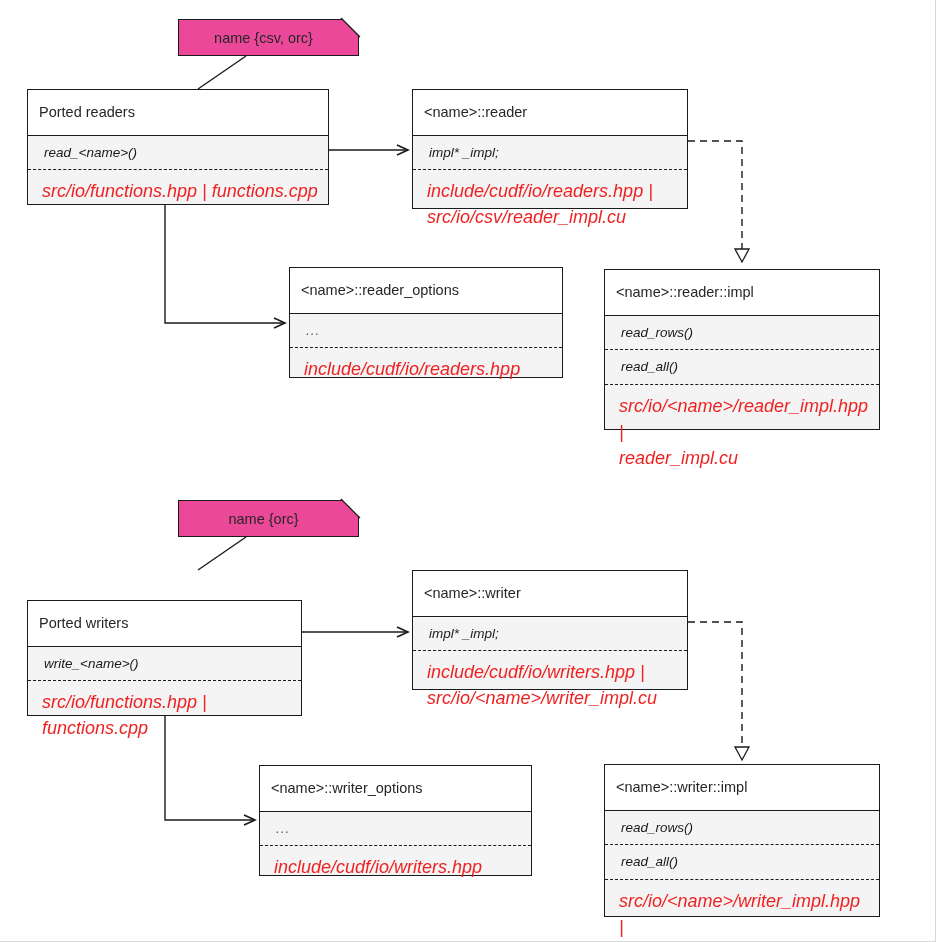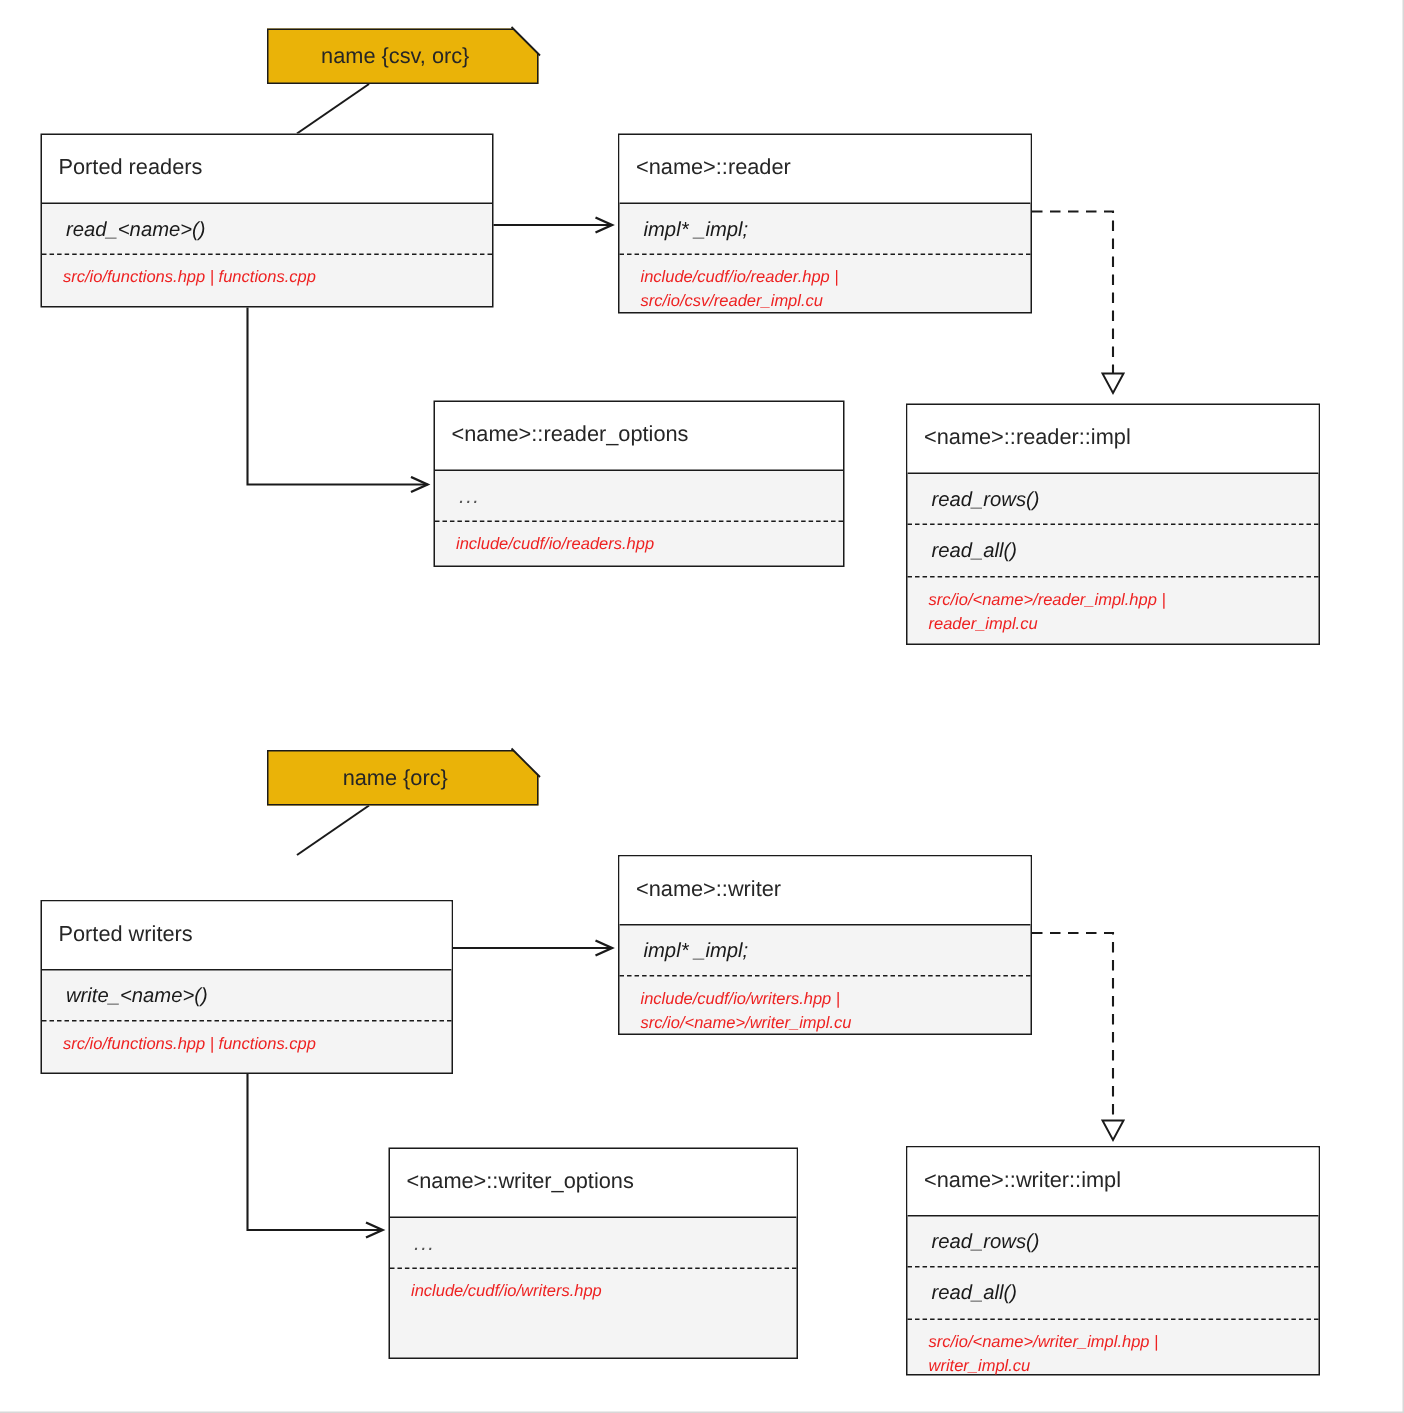--- a/index.html
+++ b/index.html
@@ -55,39 +55,39 @@
     white-space: nowrap;
     color: #1a1a1a;
     font-style: italic;
   }
   .uml .row.sep {
     border-top: 1px dashed #1a1a1a;
   }
   .uml .row.path {
     color: #ee2222;
     padding-left: 14px;
-    font-size: 11px;
+    font-size: 18px;
     line-height: 1.45;
     white-space: normal;
   }
   .uml .row.dots {
     letter-spacing: 1px;
     color: #555;
   }
   
   .note {
     position: absolute;
     box-sizing: border-box;
     font-size: 14.5px;
     color: #262626;
   }
   .note .body {
     position: absolute;
     inset: 0;
-    background: #eab308;
+    background: #ec4899;
     border: 1px solid #1a1a1a;
     box-sizing: border-box;
     display: flex;
     align-items: center;
     justify-content: center;
     text-align: center;
     padding-right: 10px;
   }
   .note .fold-cut {
     position: absolute;
@@ -153,21 +153,21 @@
   <div class="uml" style="left:27px; top:89px; width:302px; height:116px;">
     <div class="title">Ported readers</div>
     <div class="row">read_&lt;name&gt;()</div>
     <div class="row sep path">src/io/functions.hpp | functions.cpp</div>
   </div>
 
   <div class="uml" style="left:412px; top:89px; width:276px; height:120px;">
     <div class="title">&lt;name&gt;::reader</div>
     <div class="row">impl* _impl;</div>
     <div class="row sep path">
-      <span>include/cudf/io/reader.hpp |</span><br>
+      <span>include/cudf/io/readers.hpp |</span><br>
       <span>src/io/csv/reader_impl.cu</span>
     </div>
   </div>
 
   <div class="uml" style="left:289px; top:267px; width:274px; height:111px;">
     <div class="title">&lt;name&gt;::reader_options</div>
     <div class="row dots">...</div>
     <div class="row sep path">include/cudf/io/readers.hpp</div>
   </div>
 
@@ -199,21 +199,21 @@
 
   <div class="uml" style="left:412px; top:570px; width:276px; height:120px;">
     <div class="title">&lt;name&gt;::writer</div>
     <div class="row">impl* _impl;</div>
     <div class="row sep path">
       <span>include/cudf/io/writers.hpp |</span><br>
       <span>src/io/&lt;name&gt;/writer_impl.cu</span>
     </div>
   </div>
 
-  <div class="uml" style="left:259px; top:765px; width:273px; height:141px;">
+  <div class="uml" style="left:259px; top:765px; width:273px; height:111px;">
     <div class="title">&lt;name&gt;::writer_options</div>
     <div class="row dots">...</div>
     <div class="row sep path">include/cudf/io/writers.hpp</div>
   </div>
 
   <div class="uml" style="left:604px; top:764px; width:276px; height:153px;">
     <div class="title">&lt;name&gt;::writer::impl</div>
     <div class="row">read_rows()</div>
     <div class="row sep">read_all()</div>
     <div class="row sep path">

